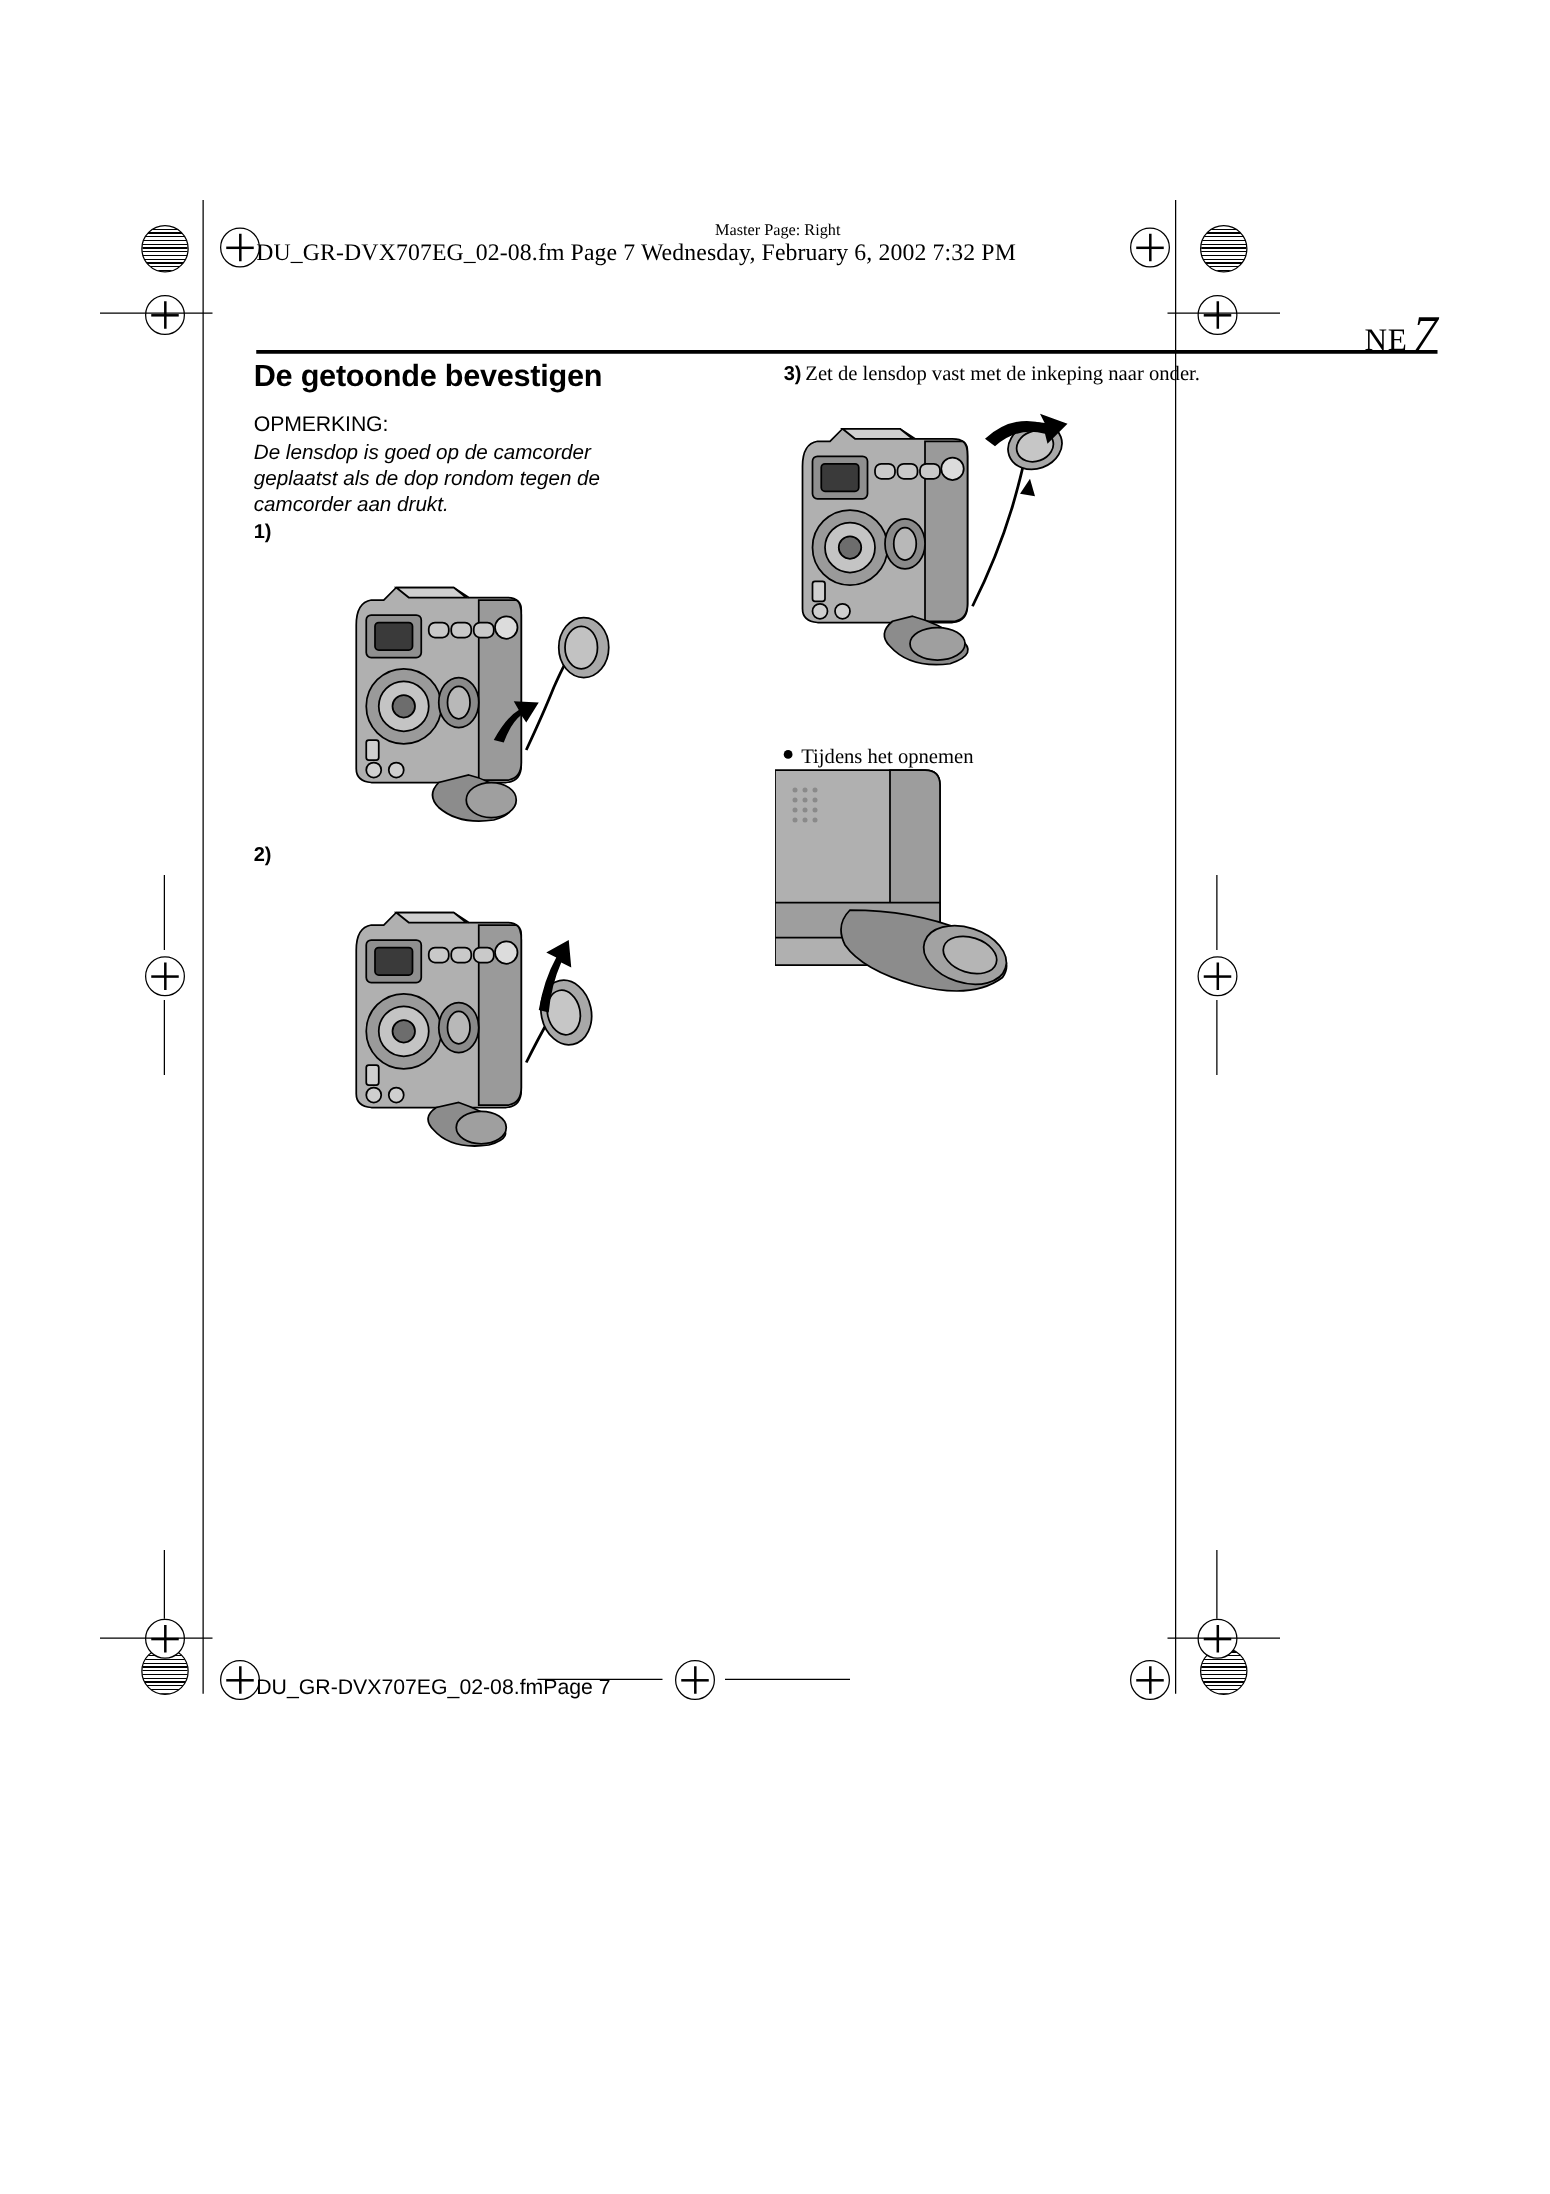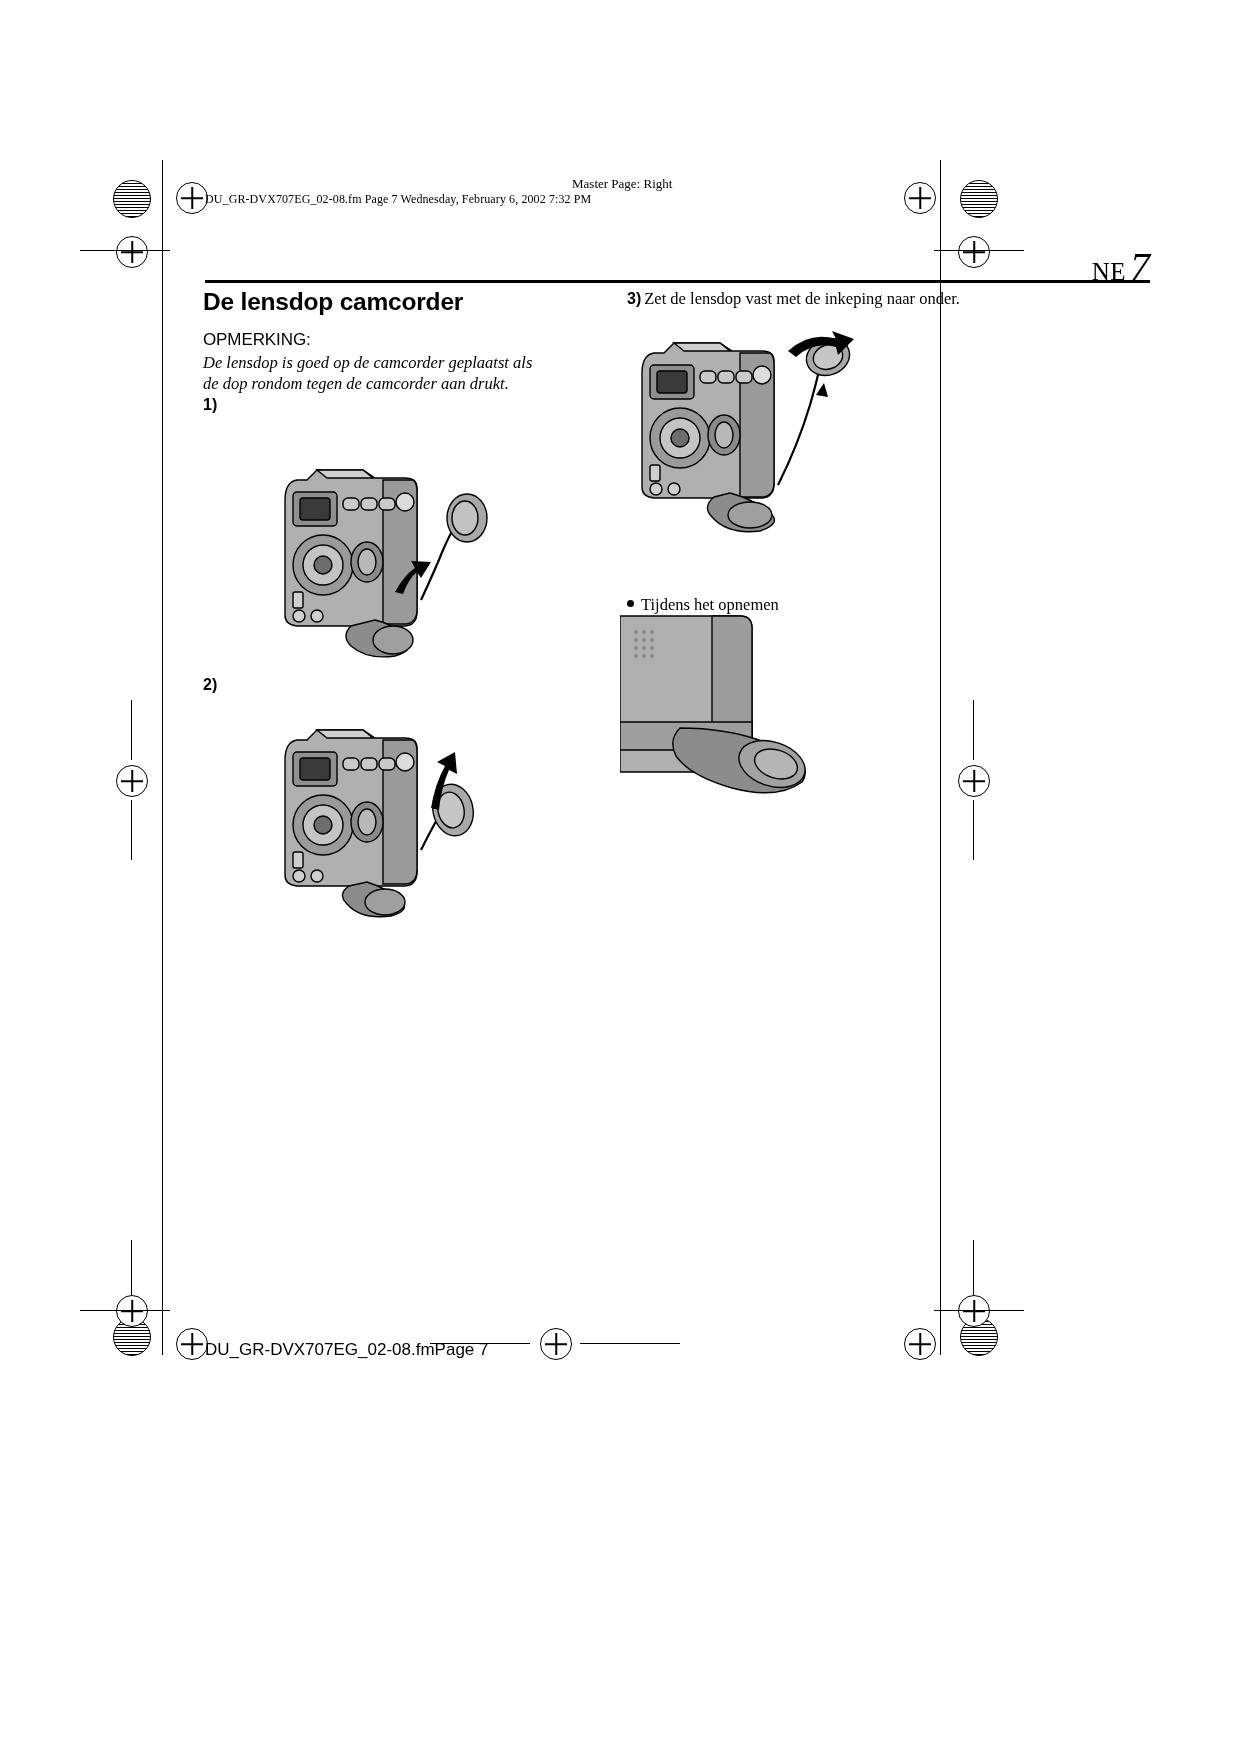--- a/index.html
+++ b/index.html
@@ -66,21 +66,21 @@
     left: 572px;
     top: 160px;
     font-size: 13px;
     font-family: "Liberation Serif", serif;
     margin-top: 16px;
   }
   .fm-header {
     position: absolute;
     left: 205px;
     top: 192px;
-    font-size: 12px;
+    font-size: 19px;
     letter-spacing: 0.1px;
     font-family: "Liberation Serif", serif;
   }
   .fm-footer {
     position: absolute;
     left: 205px;
     top: 1340px;
     font-size: 17px;
     font-family: Liberation Sans, sans-serif;
   }
@@ -145,21 +145,21 @@
     font-family: "Liberation Sans", sans-serif;
     font-size: 17px;
     font-weight: normal;
     letter-spacing: -0.1px;
   }
   .note-body {
     margin: 0;
     font-size: 16.5px;
     line-height: 1.28;
     font-style: italic;
-    font-family: Liberation Serif, serif;
+    font-family: Liberation Sans, sans-serif;
   }
   .step-label {
     font-family: "Liberation Sans", sans-serif;
     font-size: 16px;
     font-weight: bold;
   }
   .step-line {
     font-size: 16.5px;
     line-height: 1.28;
     font-family: "Liberation Serif", serif;
@@ -225,21 +225,21 @@
 <div class="fm-header">DU_GR-DVX707EG_02-08.fm  Page 7  Wednesday, February 6, 2002  7:32 PM</div>
 <div class="fm-footer">DU_GR-DVX707EG_02-08.fmPage  7</div>
 
 <div class="page-num">
   <span class="ne">NE</span><span class="num">7</span>
 </div>
 
 <div class="rule"></div>
 
 <div class="col-left">
-  <h1 class="title">De lensdop camcorder</h1>
+  <h1 class="title">De getoonde bevestigen</h1>
   <div class="note-head">OPMERKING:</div>
   <p class="note-body">De lensdop is goed op de camcorder geplaatst als de dop rondom tegen de camcorder aan drukt.</p>
   <div class="step-label" style="margin-top:2px;">1)</div>
 </div>
 
 <div class="step-label" style="position:absolute; left:203px; top:676px;">2)</div>
 
 <div class="col-right">
   <div class="step-line">
     <span class="step-label">3)</span><span>Zet de lensdop vast met de inkeping naar onder.</span>

